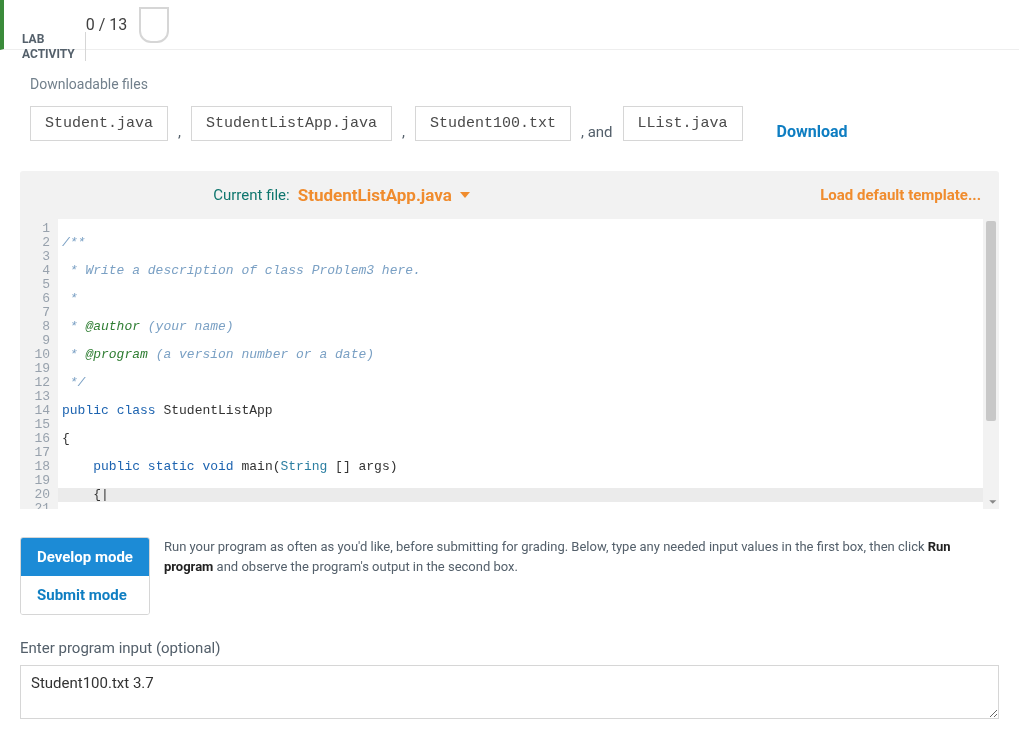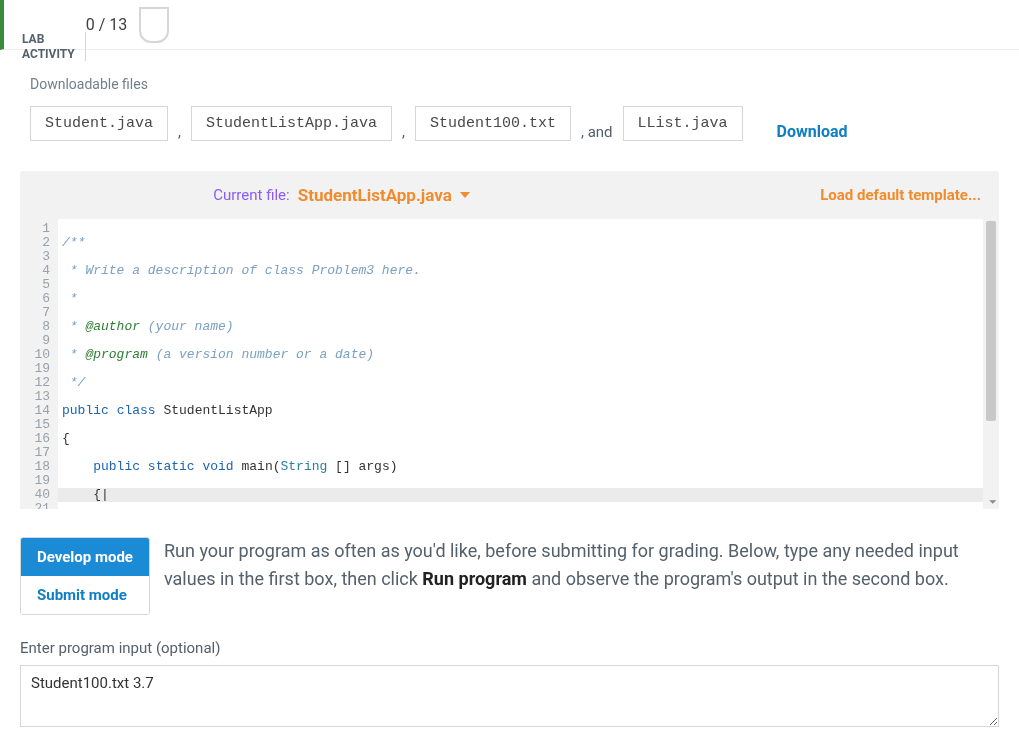--- a/index.html
+++ b/index.html
@@ -13,21 +13,21 @@
   .score-badge { width: 30px; height: 36px; border: 2px solid #d6d6d6; border-radius: 0 0 12px 12px; margin-right: 6px;}
 
   .section-label { font-size: 14px; color: #72808c; margin: 26px 0 14px 10px;}
   .file-row { display: flex; align-items: flex-end; gap:10px; flex-wrap: wrap; padding-left:10px;}
   .file-box { border: 1px solid #d6d6d6; padding: 8px 14px; font-family: "Courier New", monospace; font-size: 15px; color: #4a4a4a; background:#fff;}
   .comma { color: #54606b; font-size:15px; }
   .download-link { color: #0f7ec2; font-weight: 700; font-size: 16px; margin-left: 24px; cursor: pointer;}
 
   .editor-panel { background: #f2f2f2; margin-top: 30px; border-radius: 3px;}
   .editor-header { display: flex; align-items: center; padding: 14px 18px; position: relative;}
-  .current-file-label { color: #8b5cf6; font-size: 15px; }
+  .current-file-label { color: #0f766e; font-size: 15px; }
   .current-file { color: #f08c2e; font-weight: 700; font-size: 17px; margin-left: 8px; display:inline-flex; align-items:center;}
   .dropdown-tri { margin-left: 8px; border-left: 5px solid transparent; border-right: 5px solid transparent; border-top: 6px solid #f08c2e;}
   .center-holder{margin:0 auto; display:flex; align-items:center;}
   .load-template { color: #f08c2e; font-weight: 700; font-size: 15px; cursor:pointer; margin-left:auto;}
 
   .code-area { display:flex; background:#fff; font-family: "Courier New", Consolas, monospace; font-size:13px; line-height:14px; position:relative; height:290px; overflow:hidden;}
   .gutter { background:#f2f2f2; color:#98a2ad; text-align:right; padding: 3px 8px 3px 4px; user-select:none; width:38px;}
   .gutter div { height:14px;}
   .code { padding: 3px 0; white-space:pre; flex:1; color:#333;}
   .code .ln { height:14px; padding-left:4px;}
@@ -38,25 +38,25 @@
   .c-type    { color:#2b7ea1;}
   .vscroll { position:absolute; right:0; top:0; width:16px; height:100%; background:#f2f2f2;}
   .vscroll .thumb{ background:#c8c8c8; width:10px; margin:2px auto; height:200px; border-radius:2px;}
   .arrow{width:10px;height:10px;position:absolute;right:3px;bottom:3px;}
   .arrow:before{content:"";display:block;border-left:5px solid transparent;border-top:5px solid transparent;border-right:5px solid #888; transform:rotate(45deg);}
 
   .mode-row { display:flex; align-items:flex-start; margin-top: 28px; gap: 14px;}
   .mode-btns { display:flex; border:1px solid #d6d6d6; border-radius:3px; overflow:hidden;flex-direction:column;}
   .mode-btn { padding: 10px 16px; font-size:15px; font-weight:700; cursor:pointer; background:#fff; color:#0f7ec2;}
   .mode-btn.active { background:#1c8bd6; color:#fff;}
-  .mode-desc { font-size:18px; color:#54606b; line-height:1.55; flex:1;}
+  .mode-desc { font-size:13px; color:#54606b; line-height:1.55; flex:1;}
   .mode-desc b{ color:#222; font-weight:700;}
 
   .input-label { font-size:15px; color:#54606b; margin:24px 0 8px 0;}
-  .input-box { width:100%; border:1px solid #d6d6d6; padding:8px 10px; font-size:15px; color:#333; height:62px; resize:vertical; font-family:inherit;}
+  .input-box { width:100%; border:1px solid #d6d6d6; padding:8px 10px; font-size:15px; color:#333; height:54px; resize:vertical; font-family:inherit;}
 </style>
 </head>
 <body>
 
 <div class="header-row">
   <div class="lab-label">
     <div>LAB</div>
     <div>ACTIVITY</div>
   </div>
   <div class="score">
@@ -105,21 +105,21 @@
           <div>10</div>
           <div>19</div>
           <div>12</div>
           <div>13</div>
           <div>14</div>
           <div>15</div>
           <div>16</div>
           <div>17</div>
           <div>18</div>
           <div>19</div>
-          <div>40</div>
+          <div>20</div>
           <div>21</div>
       </div>
       <div class="code">
 <div class="ln"><span class="c-doc">/**</span></div>
 <div class="ln"><span class="c-doc"> * Write a description of class Problem3 here.</span></div>
 <div class="ln"><span class="c-doc"> *</span></div>
 <div class="ln"><span class="c-doc"> * </span><span class="c-comment">@author</span><span class="c-doc"> (your name)</span></div>
 <div class="ln"><span class="c-doc"> * </span><span class="c-comment">@program</span><span class="c-doc"> (a version number or a date)</span></div>
 <div class="ln"><span class="c-doc"> */</span></div>
 <div class="ln"><span class="c-kw">public</span><span> </span><span class="c-kw">class</span><span> StudentListApp</span></div>

